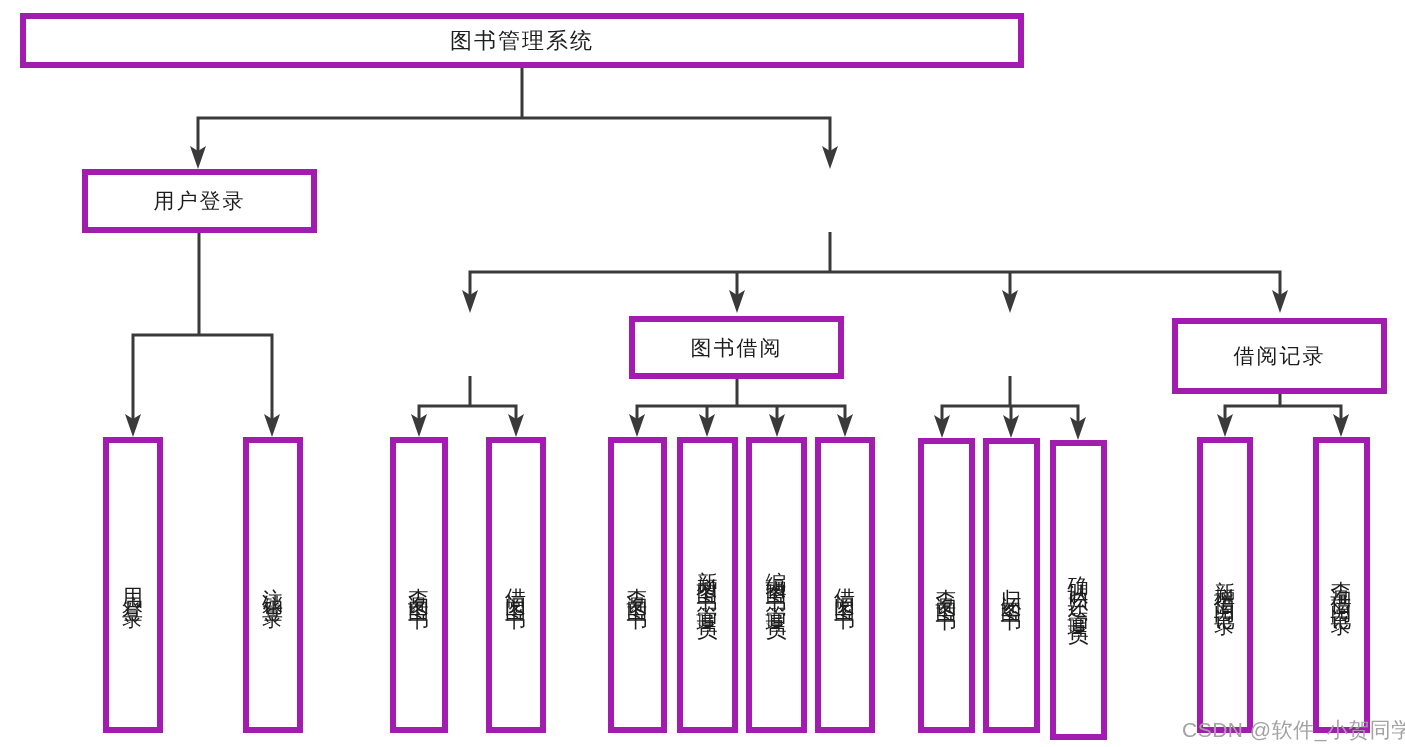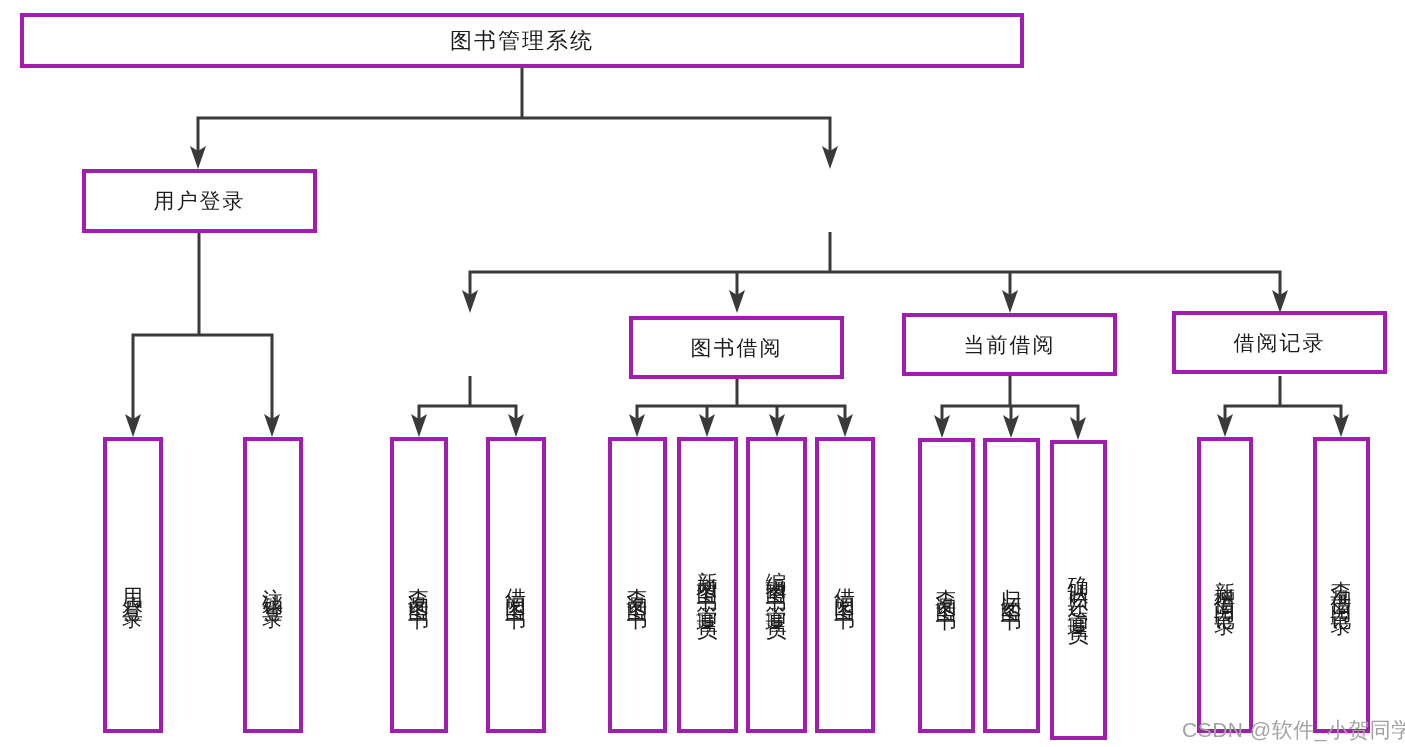--- a/index.html
+++ b/index.html
@@ -3,21 +3,21 @@
 <meta charset="utf-8">
 <style>
   html,body { margin:0; padding:0; background:#ffffff; }
   #canvas {
     position:relative; width:1405px; height:747px; background:#ffffff;
     font-family:"Liberation Sans","DejaVu Sans",sans-serif; overflow:hidden;
   }
   #connectors { position:absolute; left:0; top:0; z-index:1; }
   .box, .vbox {
     position:absolute; box-sizing:border-box; background:#ffffff;
-    border:4px solid #a21caf; display:flex; align-items:center; justify-content:center;
+    border:6px solid #a21caf; display:flex; align-items:center; justify-content:center;
     z-index:2;
   }
   .box span {
     font-size:21px; color:#1d1d1d; letter-spacing:2px; white-space:nowrap;
   }
   .box.root span { font-size:22px; }
   .vbox span {
     writing-mode:vertical-rl; text-orientation:mixed;
     font-size:21px; line-height:1; letter-spacing:7px; color:#1d1d1d;
   }
@@ -75,24 +75,21 @@
     <span>图书管理系统</span>
   </div>
 
   <div class="box" style="left:82px;top:169px;width:235px;height:64px">
     <span>用户登录</span>
   </div>
 
   <div class="box" style="left:629px;top:316px;width:215px;height:63px">
     <span>图书借阅</span>
   </div>
-  <div class="box" style="left:902px;top:313px;width:215px;height:63px">
-    <span>当前借阅</span>
-  </div>
-  <div class="box" style="left:1172px;top:311px;width:215px;height:63px">
+  <div class="box" style="left:1172px;top:318px;width:215px;height:76px">
     <span>借阅记录</span>
   </div>
 
   <div class="vbox" style="left:103px;top:437px;width:60px;height:296px">
     <span>用户登录</span>
   </div>
   <div class="vbox" style="left:243px;top:437px;width:60px;height:296px">
     <span>注销登录</span>
   </div>
 

